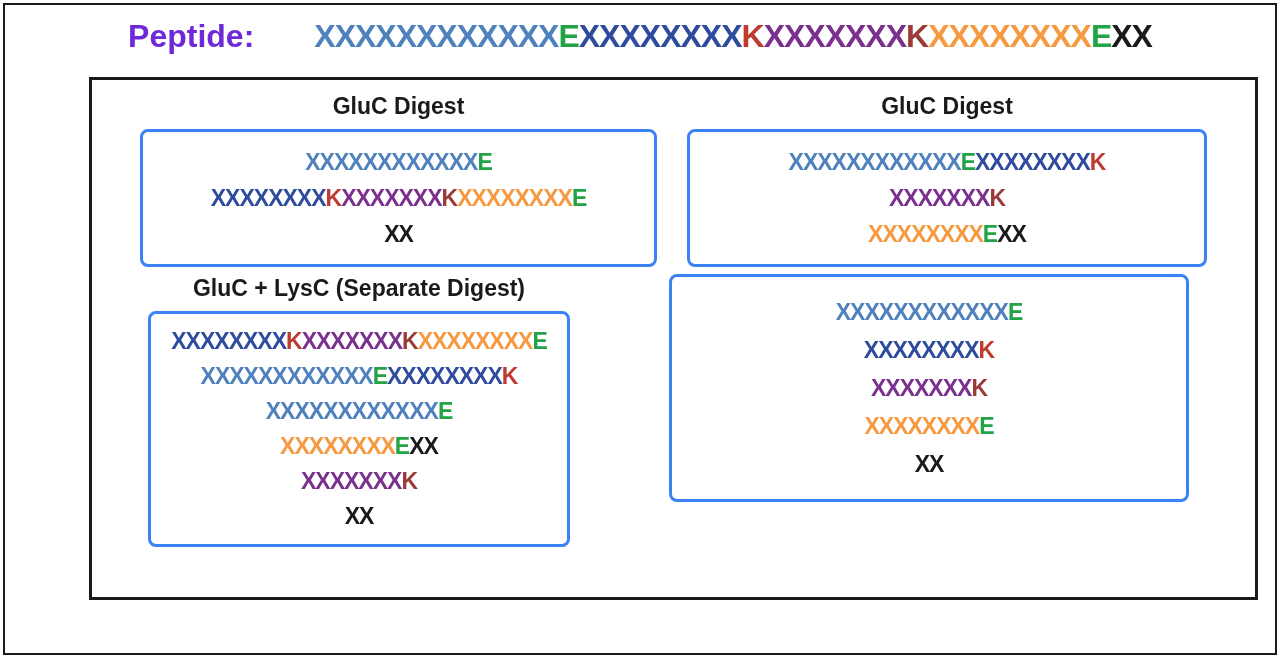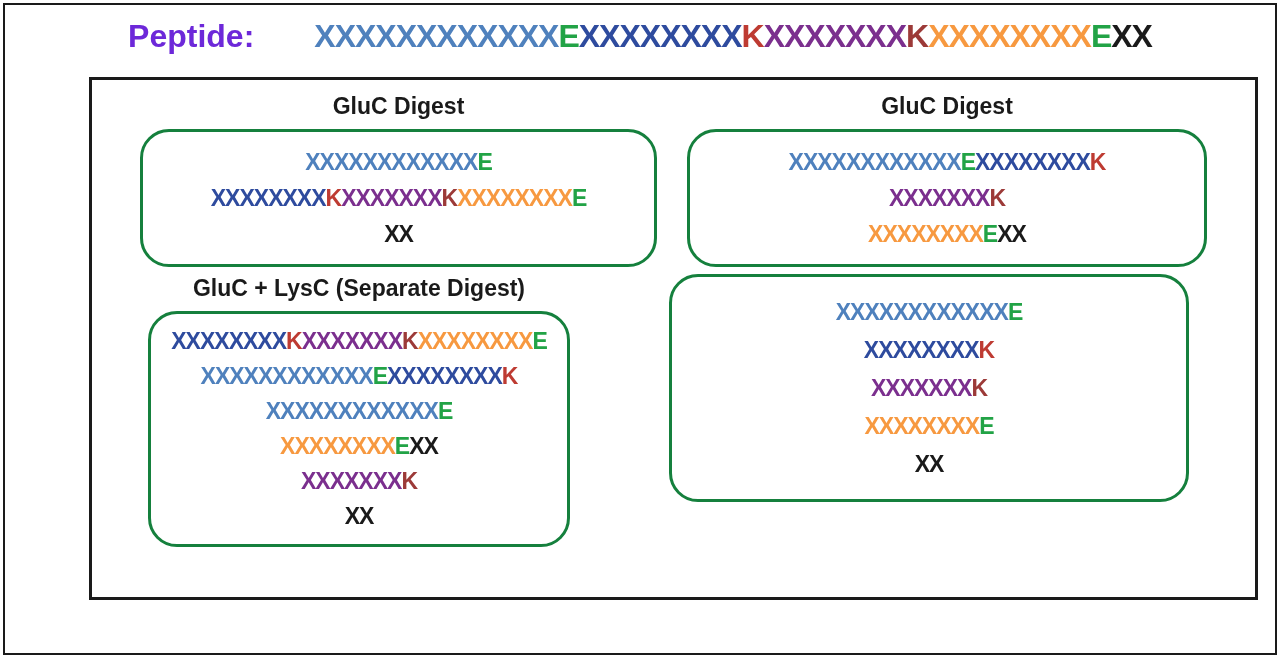--- a/index.html
+++ b/index.html
@@ -60,22 +60,22 @@
   .panel-title {
     text-align: center;
     font-weight: 700;
     font-size: 23px;
     line-height: 28px;
     color: #1a1a1a;
     margin-bottom: 9px;
     letter-spacing: 0;
   }
   .seq-box {
-    border: 3px solid #15803d;
-    border-radius: 29px;
+    border: 3px solid #3b82f6;
+    border-radius: 8px;
     background: #ffffff;
     box-sizing: border-box;
     display: flex;
     flex-direction: column;
     align-items: center;
     justify-content: center;
   }
   .seq-row {
     font-weight: 700;
     font-size: 23px;

